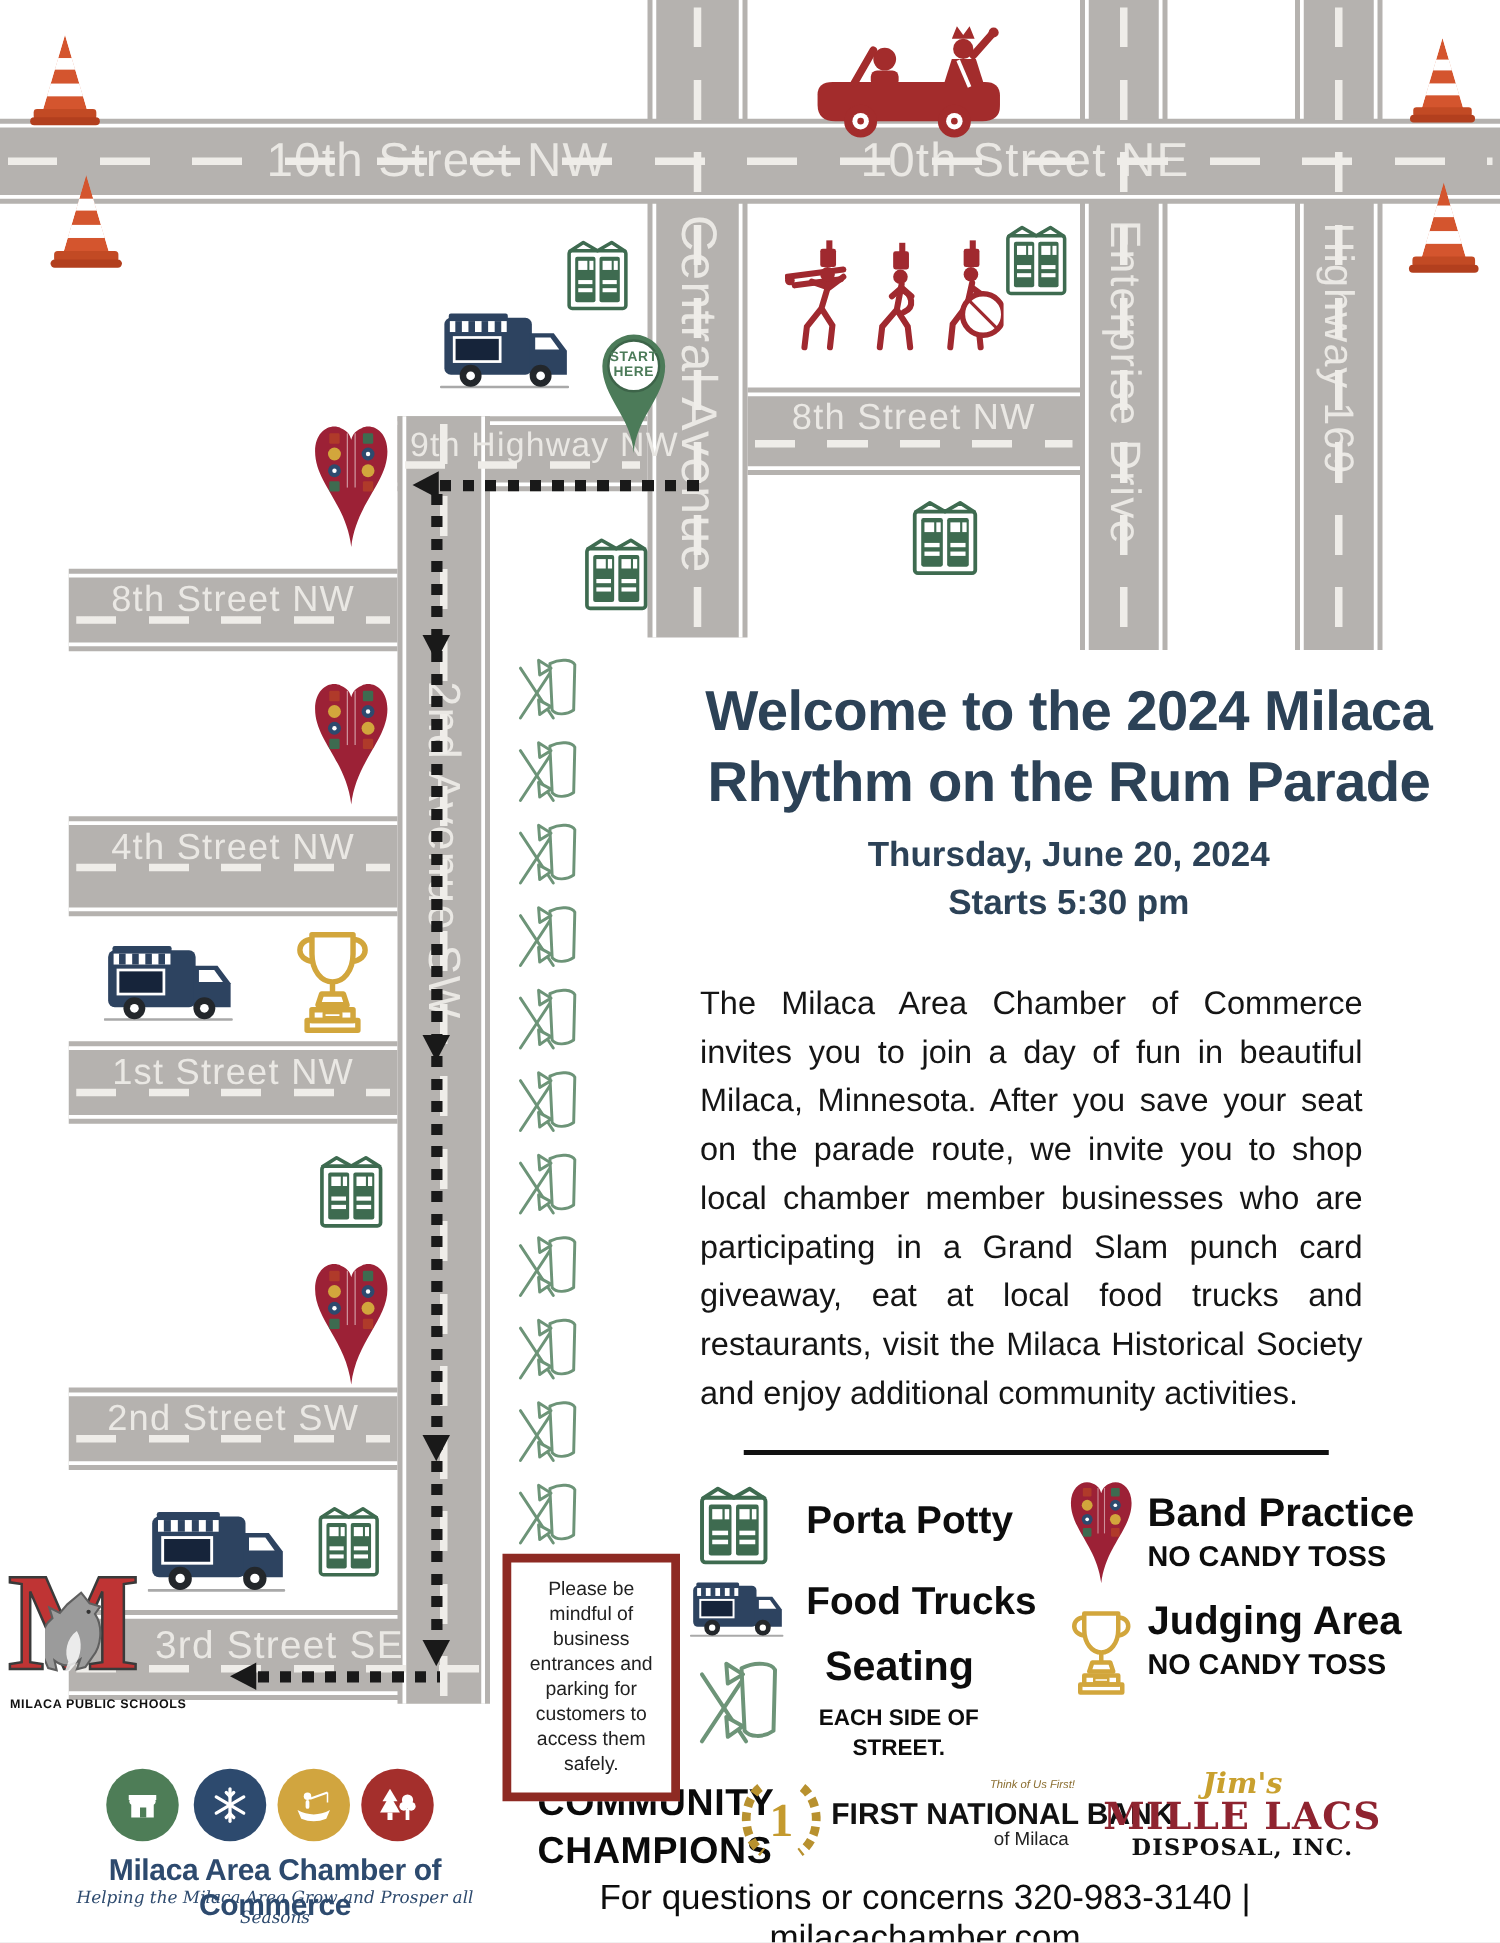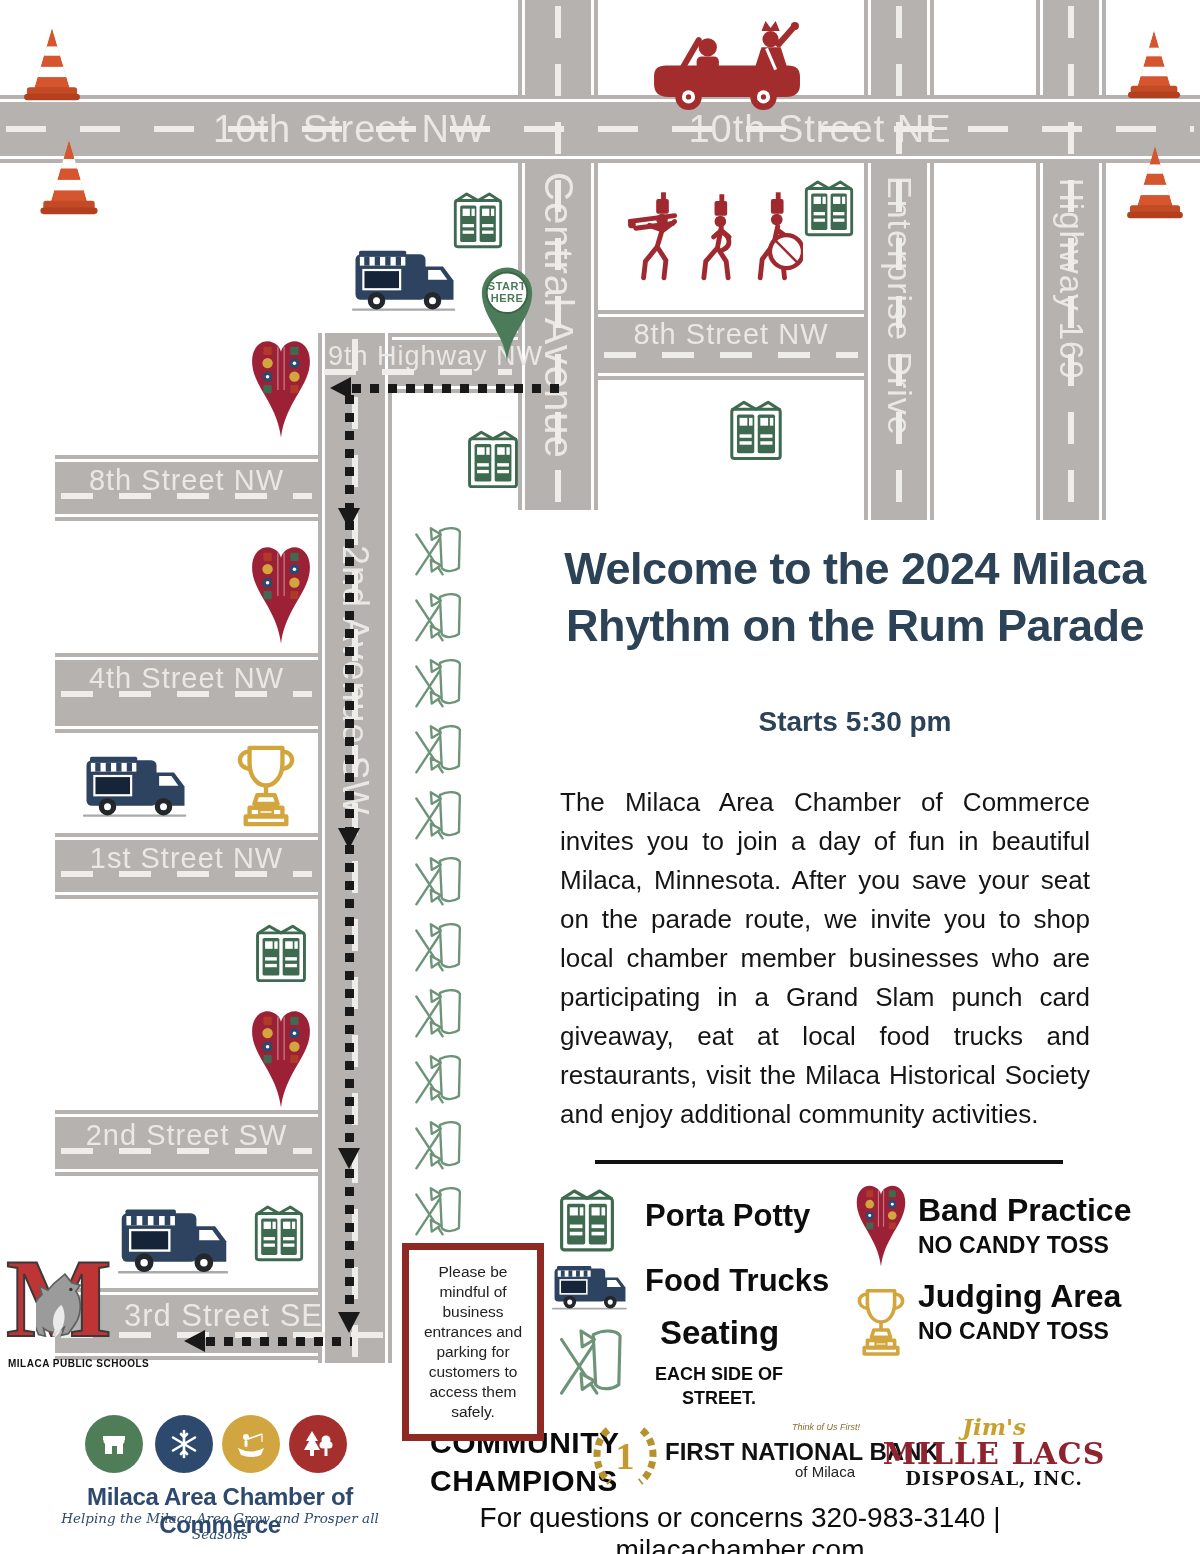--- a/index.html
+++ b/index.html
@@ -460,20 +460,21 @@
       </svg>
     <svg class="ic" style="left:408px;top:1180px;width:62px;height:58px;">
         <use href="#sym-chair"></use>
       </svg>
   </div>
 
   <div class="title">
     <div>Welcome to the 2024 Milaca</div>
     <div>Rhythm on the Rum Parade</div>
   </div>
+  <div class="datetime" style="top:668px;">Thursday, June 20, 2024</div>
   <div class="datetime" style="top:706px;">Starts 5:30 pm</div>
   <p class="body-par">The Milaca Area Chamber of Commerce invites you to join a day of fun in beautiful Milaca, Minnesota. After you save your seat on the parade route, we invite you to shop local chamber member businesses who are participating in a Grand Slam punch card giveaway, eat at local food trucks and restaurants, visit the Milaca Historical Society and enjoy additional community activities.</p>
 
   <div class="divider"></div>
 
   <svg class="ic" style="left:558px;top:1186px;width:58px;height:68px;">
       <use href="#sym-porta"></use>
     </svg>
   <span class="leg-label" style="left:645px;top:1198px;font-size:31px;">Porta Potty</span>
 

